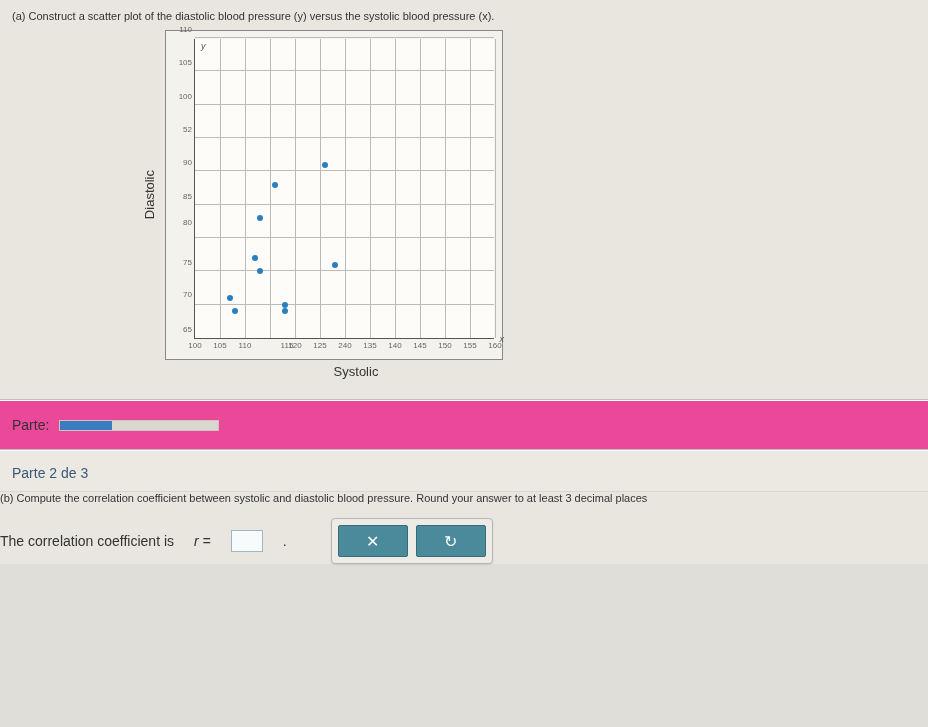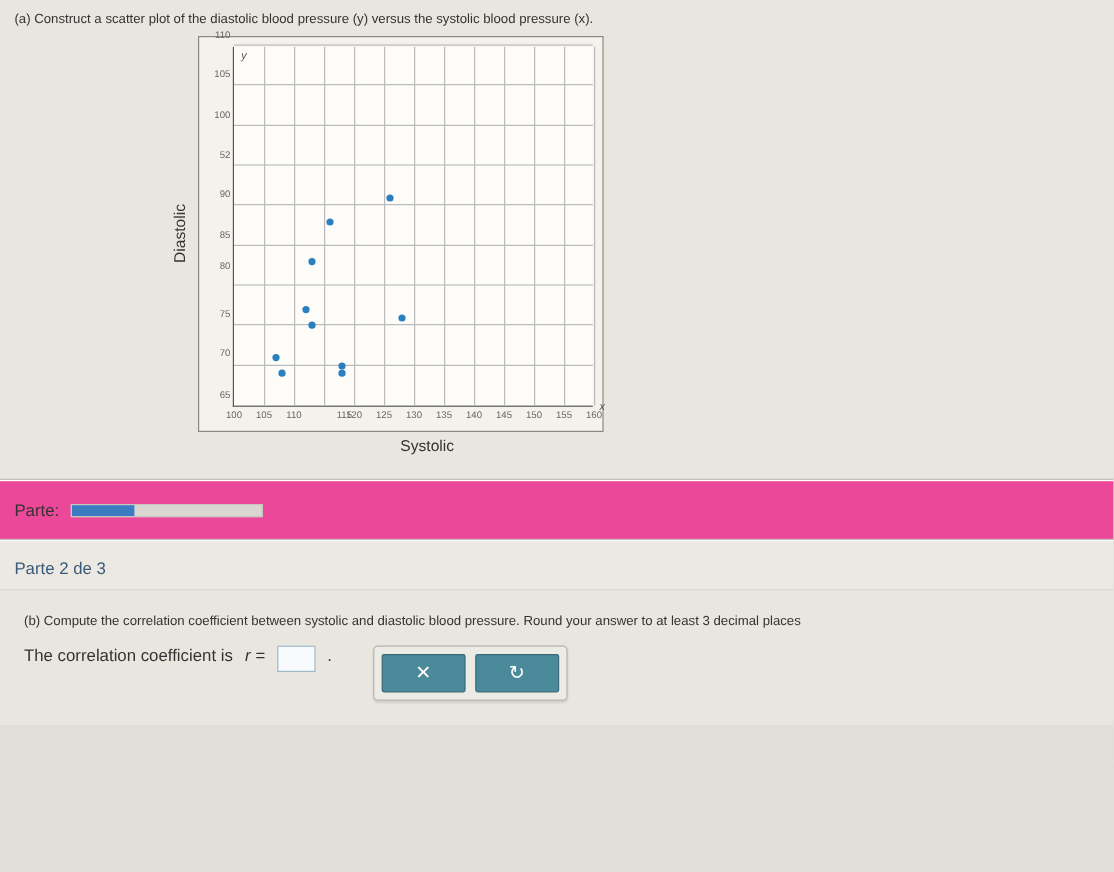--- a/index.html
+++ b/index.html
@@ -112,27 +112,27 @@
     }
     .part-header {
       background: #ebe9e2;
       padding: 14px 12px 10px 12px;
       color: #3a5a7a;
       font-size: 14px;
       border-top: 1px solid #fff;
     }
     .section-b {
       background: #e8e6df;
-      padding: 20px;
+      padding: 0;
       border-top: 1px solid #d8d6cf;
     }
     .answer-row {
       display: flex;
-      align-items: flex-start;
-      gap: 10px;
+      align-items: center;
+      gap: 20px;
       margin-top: 14px;
     }
     .answer-input {
       width: 32px; height: 22px;
       border: 1px solid #9db7c8;
       background: #f7fbfd;
       text-align: center;
       font-size: 13px;
     }
     .button-wrap {
@@ -180,21 +180,21 @@
             <div class="tick-x" style="left: 25px;">105</div>
             <div class="grid-v" style="left: 50px;"></div>
             <div class="tick-x" style="left: 50px;">110</div>
             <div class="grid-v" style="left: 75px;"></div>
             <div class="tick-x" style="left: 75px; margin-left: 17px;">115</div>
             <div class="grid-v" style="left: 100px;"></div>
             <div class="tick-x" style="left: 100px;">120</div>
             <div class="grid-v" style="left: 125px;"></div>
             <div class="tick-x" style="left: 125px;">125</div>
             <div class="grid-v" style="left: 150px;"></div>
-            <div class="tick-x" style="left: 150px;">130</div>
+            <div class="tick-x" style="left: 150px;">240</div>
             <div class="grid-v" style="left: 175px;"></div>
             <div class="tick-x" style="left: 175px;">135</div>
             <div class="grid-v" style="left: 200px;"></div>
             <div class="tick-x" style="left: 200px;">140</div>
             <div class="grid-v" style="left: 225px;"></div>
             <div class="tick-x" style="left: 225px;">145</div>
             <div class="grid-v" style="left: 250px;"></div>
             <div class="tick-x" style="left: 250px;">150</div>
             <div class="grid-v" style="left: 275px;"></div>
             <div class="tick-x" style="left: 275px;">155</div>

